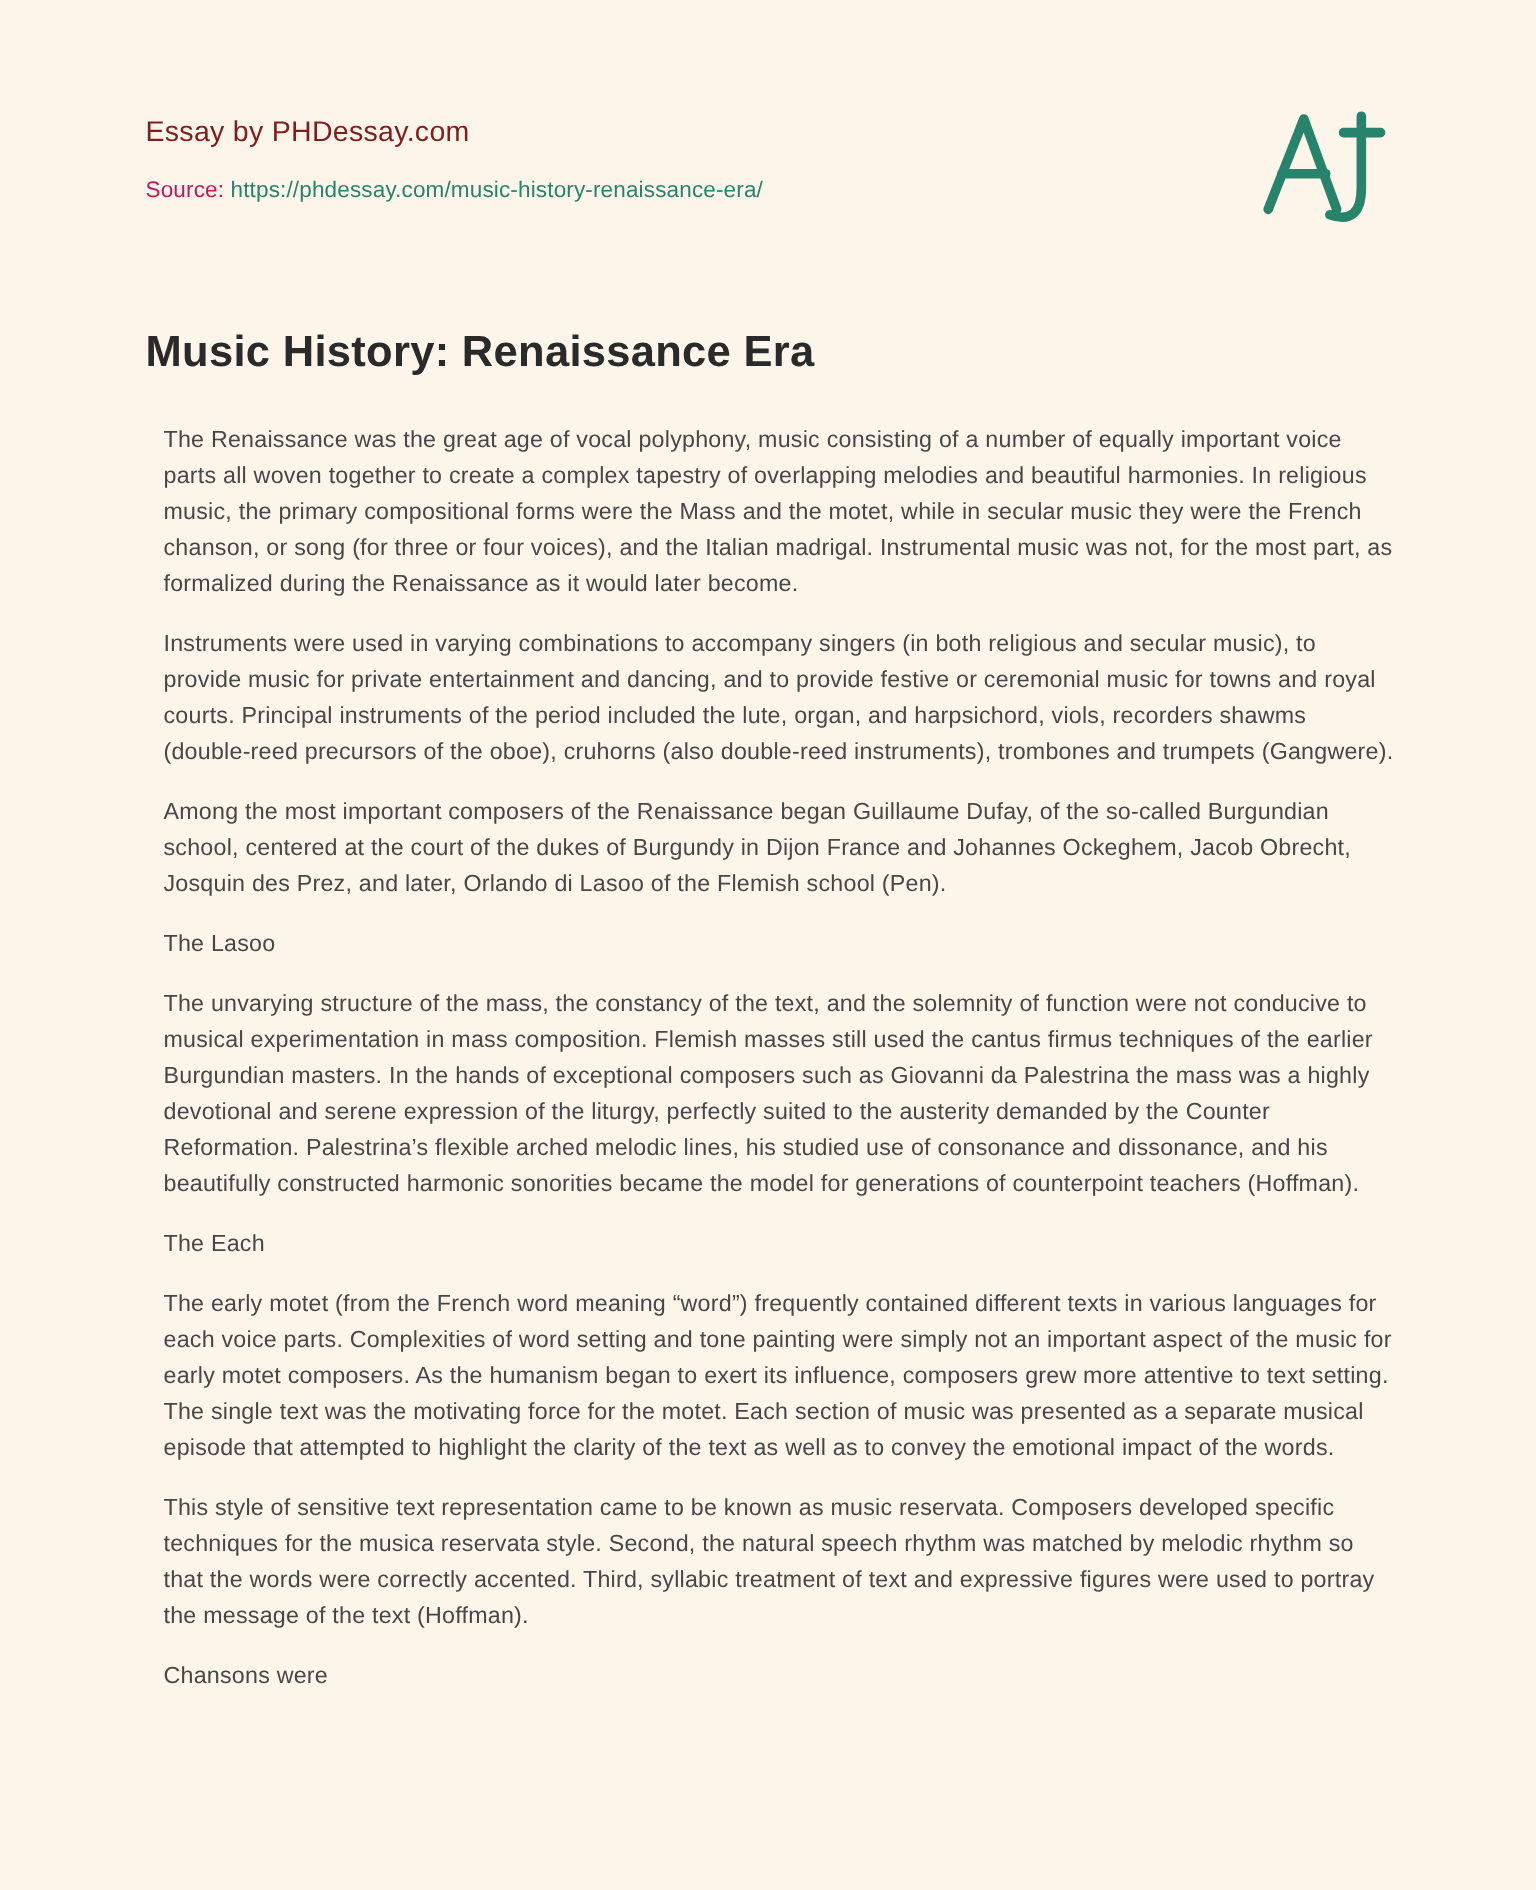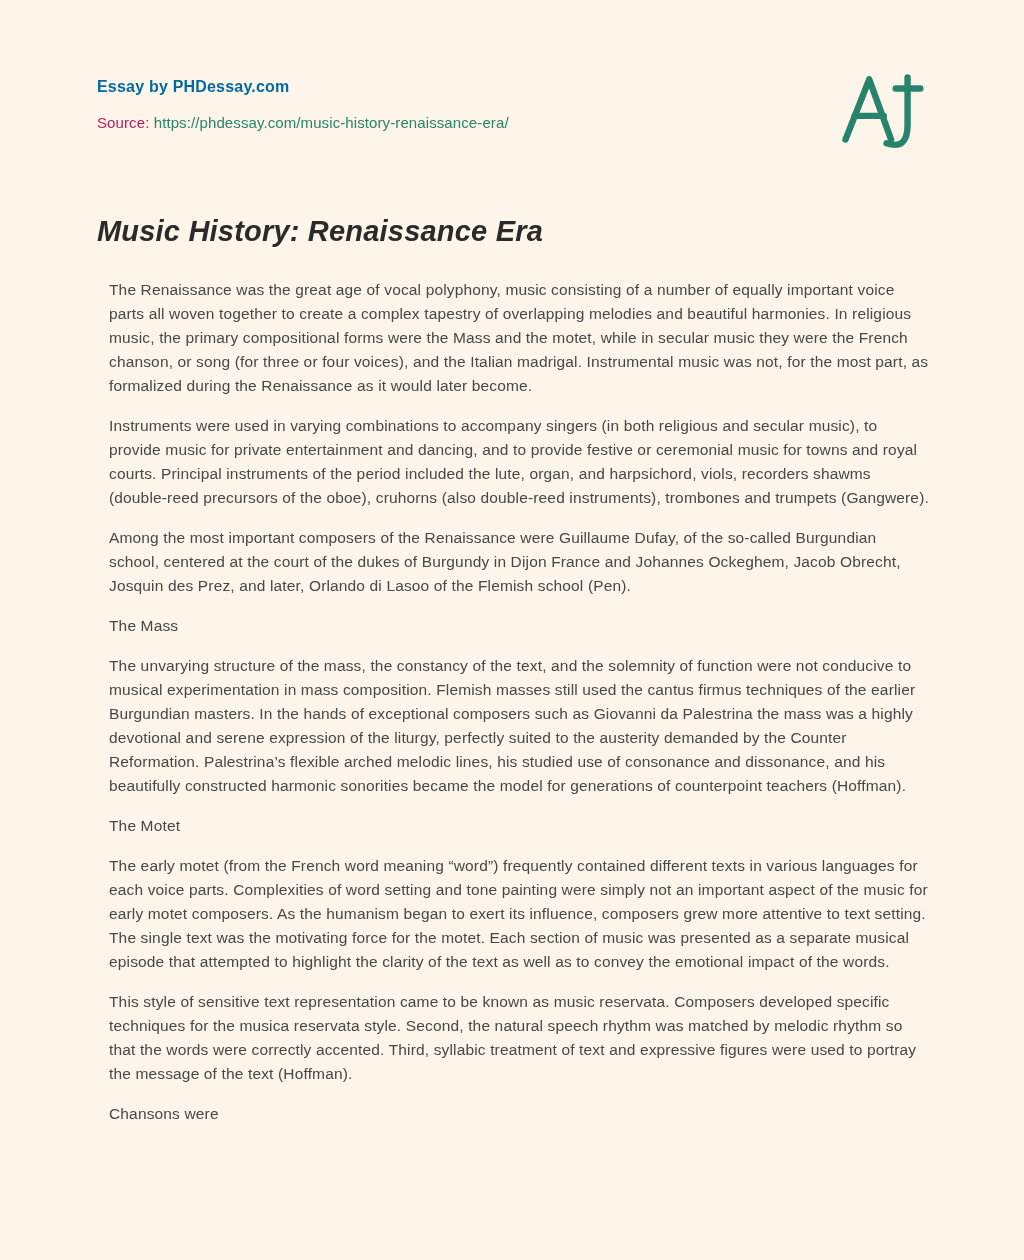--- a/index.html
+++ b/index.html
@@ -13,23 +13,23 @@
   }
   .page {
     width: 1024px;
     height: 1260px;
     background: #fdf5e9;
     position: relative;
     padding: 78px 97px 0 97px;
     overflow: hidden;
   }
   .byline {
-    font-size: 16px;
-    font-weight: 700;
-    color: #0369a1;
+    font-size: 19px;
+    font-weight: 400;
+    color: #7f1d1d;
     letter-spacing: 0.2px;
   }
   .source-line {
     margin-top: 18px;
     font-size: 15px;
     letter-spacing: 0.1px;
   }
   .source-label {
     color: #be185d;
   }
@@ -44,21 +44,20 @@
     right: 100px;
     width: 84px;
     height: 92px;
   }
   .article-title {
     margin-top: 84px;
     font-size: 29px;
     font-weight: 700;
     color: #2a2a2a;
     letter-spacing: 0.2px;
-    font-style: italic;
   }
   .article-body {
     margin-top: 30px;
     width: 832px;
   }
   .article-body p,
   .article-body h3 {
     font-size: 15.5px;
     font-weight: 400;
     line-height: 24px;
@@ -88,22 +87,22 @@
         <path d="M61 22 L88 22"></path>
       </g>
     </svg>
   </div>
 
   <h1 class="article-title">Music History: Renaissance Era</h1>
 
   <div class="article-body">
       <p>The Renaissance was the great age of vocal polyphony, music consisting of a number of equally important voice parts all woven together to create a complex tapestry of overlapping melodies and beautiful harmonies. In religious music, the primary compositional forms were the Mass and the motet, while in secular music they were the French chanson, or song (for three or four voices), and the Italian madrigal. Instrumental music was not, for the most part, as formalized during the Renaissance as it would later become.</p>
       <p>Instruments were used in varying combinations to accompany singers (in both religious and secular music), to provide music for private entertainment and dancing, and to provide festive or ceremonial music for towns and royal courts. Principal instruments of the period included the lute, organ, and harpsichord, viols, recorders shawms (double-reed precursors of the oboe), cruhorns (also double-reed instruments), trombones and trumpets (Gangwere).</p>
-      <p>Among the most important composers of the Renaissance were Guillaume Dufay, of the so-called Burgundian school, centered at the court of the dukes of Burgundy in Dijon France and Johannes Ockeghem, Jacob Obrecht, Josquin des Prez, and later, Orlando di Lasoo of the Flemish school (Pen).</p>
-      <h3>The Mass</h3>
+      <p>Among the most important composers of the Renaissance began Guillaume Dufay, of the so-called Burgundian school, centered at the court of the dukes of Burgundy in Dijon France and Johannes Ockeghem, Jacob Obrecht, Josquin des Prez, and later, Orlando di Lasoo of the Flemish school (Pen).</p>
+      <h3>The Lasoo</h3>
       <p>The unvarying structure of the mass, the constancy of the text, and the solemnity of function were not conducive to musical experimentation in mass composition. Flemish masses still used the cantus firmus techniques of the earlier Burgundian masters. In the hands of exceptional composers such as Giovanni da Palestrina the mass was a highly devotional and serene expression of the liturgy, perfectly suited to the austerity demanded by the Counter Reformation. Palestrina’s flexible arched melodic lines, his studied use of consonance and dissonance, and his beautifully constructed harmonic sonorities became the model for generations of counterpoint teachers (Hoffman).</p>
-      <h3>The Motet</h3>
+      <h3>The Each</h3>
       <p>The early motet (from the French word meaning “word”) frequently contained different texts in various languages for each voice parts. Complexities of word setting and tone painting were simply not an important aspect of the music for early motet composers. As the humanism began to exert its influence, composers grew more attentive to text setting. The single text was the motivating force for the motet. Each section of music was presented as a separate musical episode that attempted to highlight the clarity of the text as well as to convey the emotional impact of the words.</p>
       <p>This style of sensitive text representation came to be known as music reservata. Composers developed specific techniques for the musica reservata style. Second, the natural speech rhythm was matched by melodic rhythm so that the words were correctly accented. Third, syllabic treatment of text and expressive figures were used to portray the message of the text (Hoffman).</p>
       <p>Chansons were</p>
     </div>
 
 </div>
 
 </body></html>

